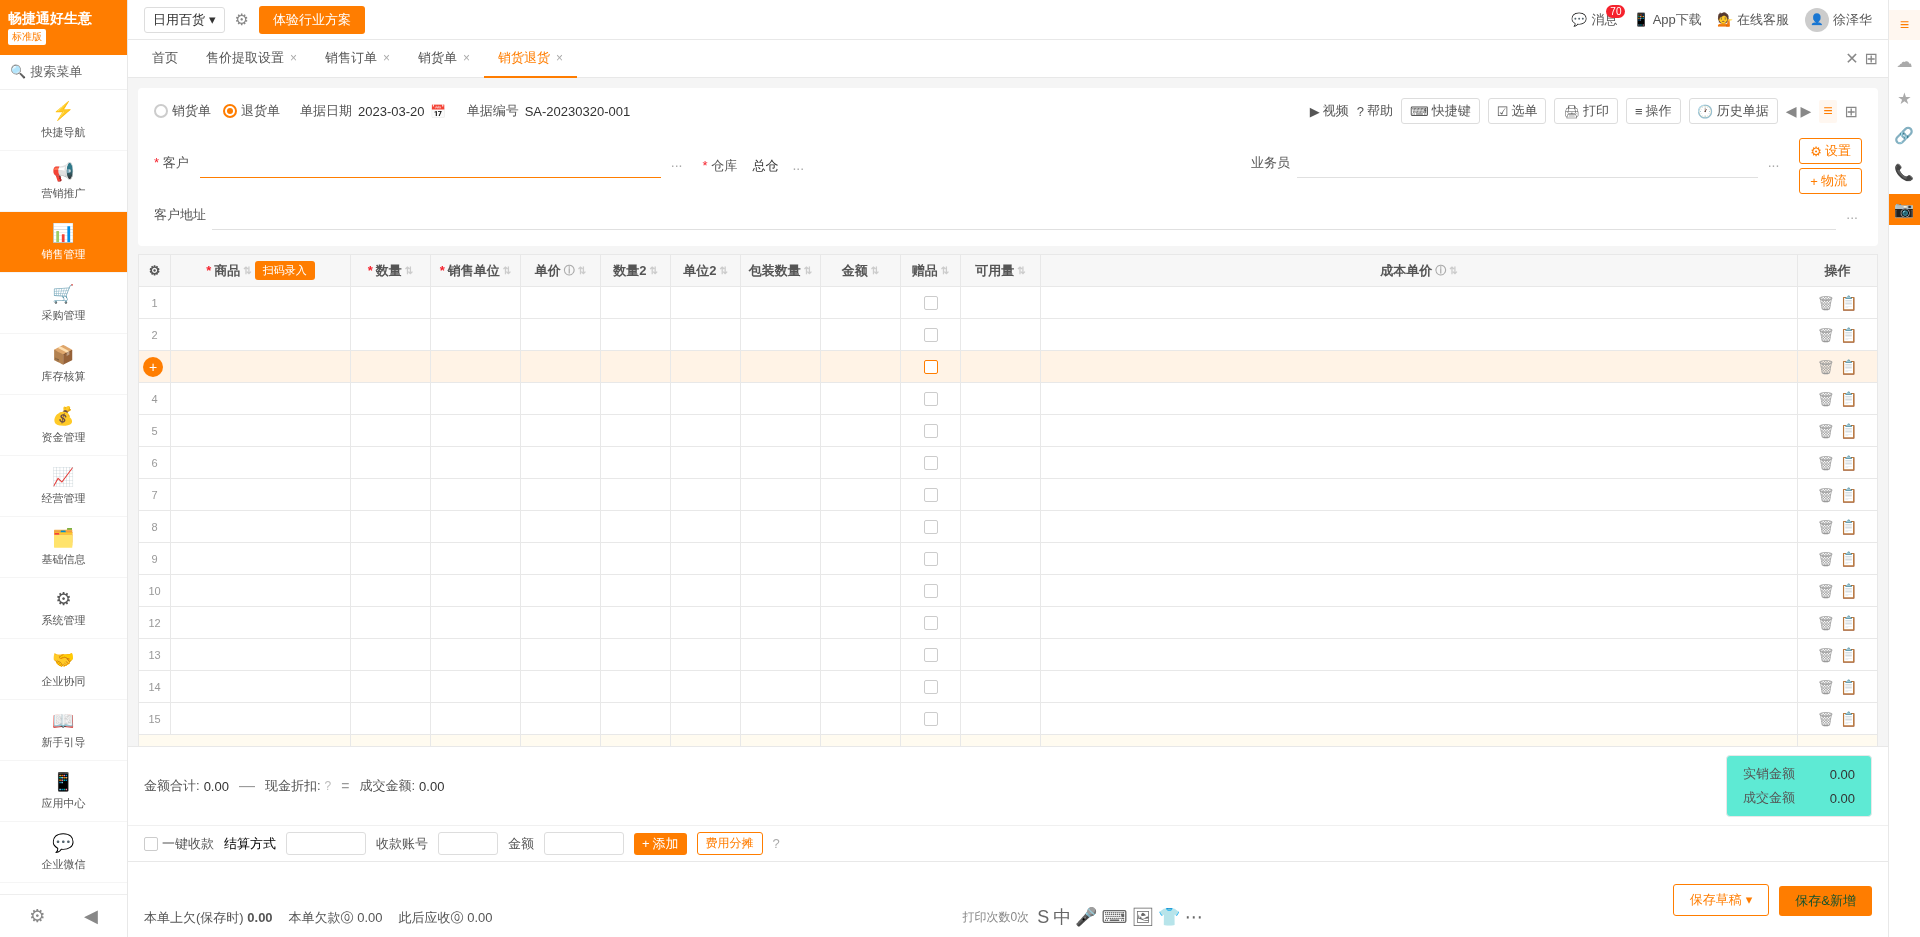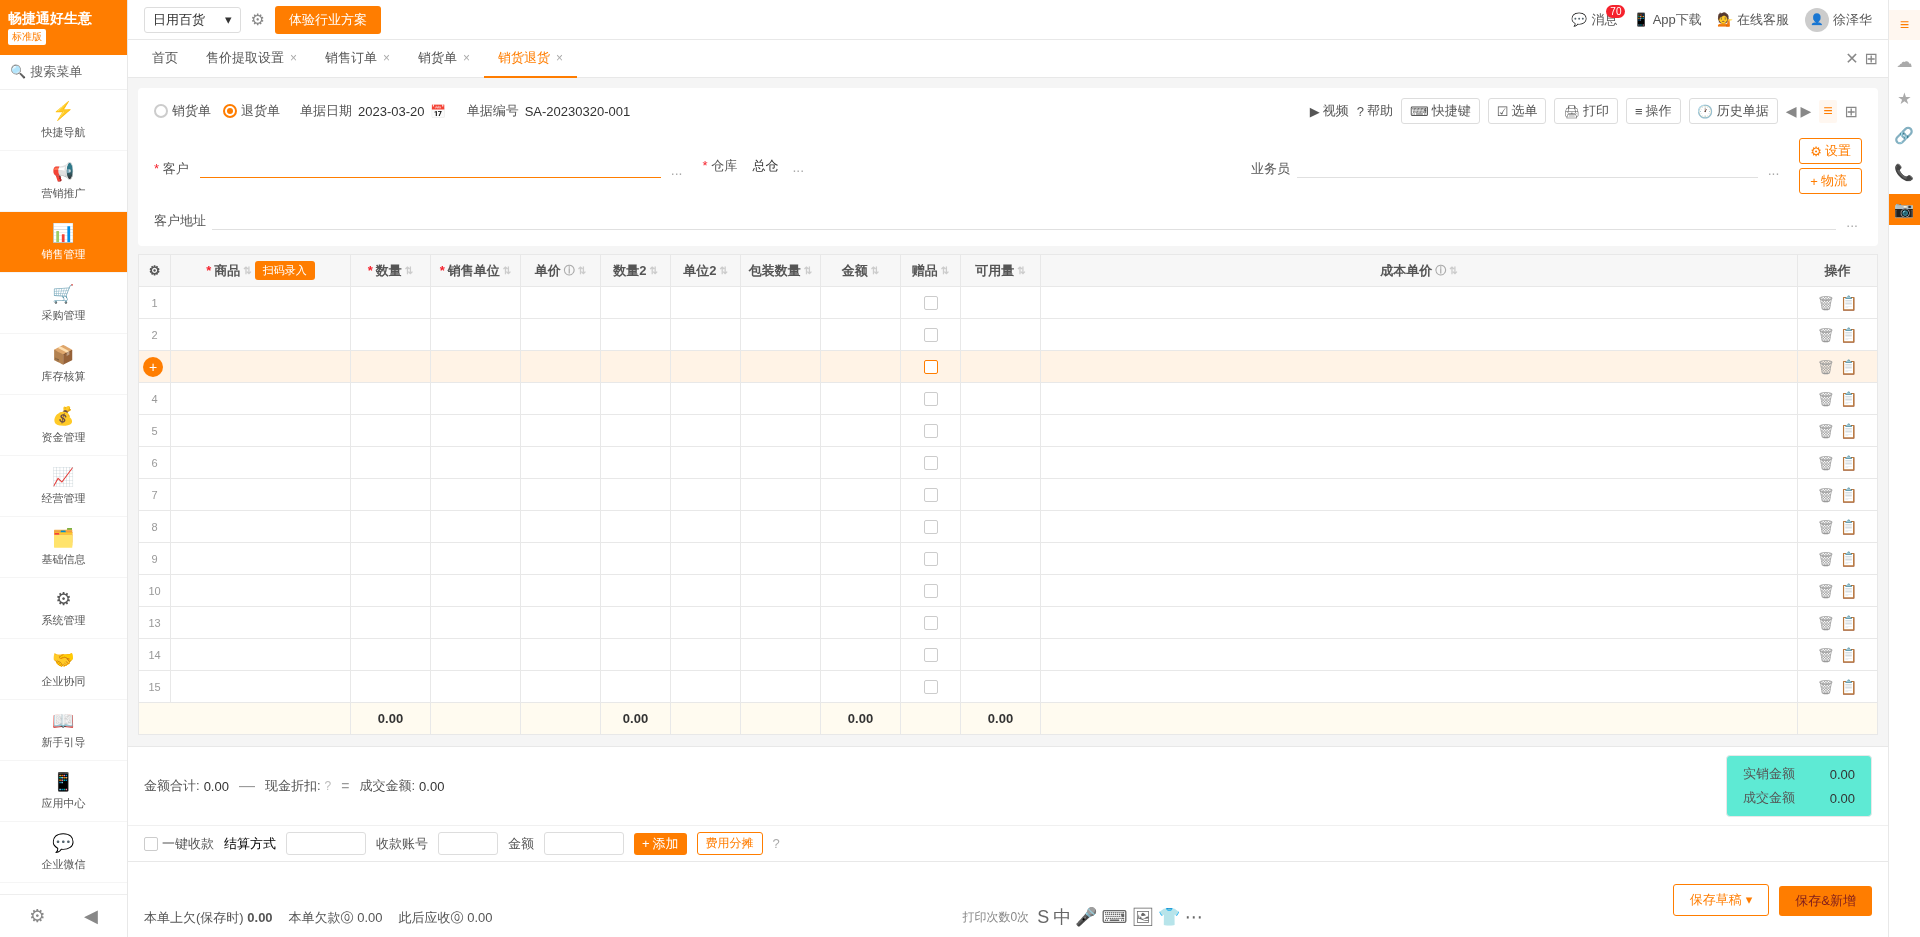--- a/index.html
+++ b/index.html
@@ -13,21 +13,21 @@
     .sidebar-nav { flex: 1; overflow-y: auto; }
     .sidebar-item { display: flex; flex-direction: column; align-items: center; padding: 10px 4px; cursor: pointer; color: #555; border-bottom: 1px solid #f5f5f5; gap: 3px; }
     .sidebar-item.active { background: #ff7d00; color: #fff; }
     .sidebar-item .icon { font-size: 18px; }
     .sidebar-item .label { font-size: 11px; text-align: center; }
     .sidebar-bottom { display: flex; align-items: center; justify-content: space-around; padding: 10px; border-top: 1px solid #eee; }
 
     
     .topbar { background: #fff; height: 40px; display: flex; align-items: center; justify-content: space-between; padding: 0 16px; border-bottom: 1px solid #e8e8e8; flex-shrink: 0; }
     .topbar-left { display: flex; align-items: center; gap: 10px; }
-    .topbar-select { display: flex; align-items: center; gap: 20px; border: 1px solid #ddd; padding: 3px 8px; border-radius: 3px; cursor: pointer; color: #333; justify-content: flex-end; }
+    .topbar-select { display: flex; align-items: center; gap: 4px; border: 1px solid #ddd; padding: 3px 8px; border-radius: 3px; cursor: pointer; color: #333; justify-content: flex-end; }
     .topbar-settings { color: #888; cursor: pointer; font-size: 16px; }
     .topbar-btn { background: #ff7d00; color: #fff; border: none; padding: 5px 14px; border-radius: 3px; cursor: pointer; font-size: 13px; }
     .topbar-right { display: flex; align-items: center; gap: 16px; color: #555; font-size: 13px; }
     .topbar-msg { position: relative; cursor: pointer; }
     .topbar-badge { position: absolute; top: -6px; right: -8px; background: #f5222d; color: #fff; border-radius: 10px; font-size: 10px; padding: 1px 4px; }
     .topbar-user { display: flex; align-items: center; gap: 4px; cursor: pointer; }
     .avatar { width: 24px; height: 24px; border-radius: 50%; background: #ccc; display: flex; align-items: center; justify-content: center; color: #fff; font-size: 11px; }
 
     
     .tabs { background: #fff; border-bottom: 1px solid #e8e8e8; display: flex; align-items: center; padding: 0 10px; height: 38px; flex-shrink: 0; }
@@ -45,21 +45,21 @@
     .radio-dot.checked::after { content: ''; width: 6px; height: 6px; background: #ff7d00; border-radius: 50%; }
     .field-group { display: flex; align-items: center; gap: 6px; color: #555; }
     .field-label { color: #555; white-space: nowrap; }
     .field-value { color: #333; font-weight: 500; }
     .doc-actions { margin-left: auto; display: flex; align-items: center; gap: 8px; }
     .doc-action-btn { display: flex; align-items: center; gap: 3px; color: #555; cursor: pointer; font-size: 12px; white-space: nowrap; }
     .icon-btn { background: none; border: 1px solid #ddd; padding: 3px 8px; border-radius: 3px; cursor: pointer; color: #555; font-size: 12px; display: flex; align-items: center; gap: 3px; }
 
     
     .form-row { display: flex; align-items: center; gap: 16px; padding: 6px 0; }
-    .form-field { display: flex; align-items: flex-end; gap: 6px; flex: 1; }
+    .form-field { display: flex; align-items: flex-start; gap: 6px; flex: 1; }
     .form-field-label { color: #555; white-space: nowrap; min-width: 40px; }
     .required-star { color: #f5222d; }
     .form-field-input { flex: 1; border: none; border-bottom: 1px solid #e0e0e0; padding: 3px 6px; color: #aaa; outline: none; min-height: 24px; }
     .ellipsis-btn { color: #aaa; cursor: pointer; font-size: 14px; padding: 0 4px; }
     .right-actions { display: flex; flex-direction: column; gap: 4px; margin-left: auto; }
     .action-row-btn { display: flex; align-items: center; gap: 3px; border: 1px solid #ff7d00; color: #ff7d00; padding: 3px 10px; border-radius: 3px; cursor: pointer; font-size: 12px; white-space: nowrap; }
 
     
     .data-table-wrap { overflow-x: auto; }
     .data-table { width: 100%; border-collapse: collapse; font-size: 12px; }
@@ -93,21 +93,21 @@
     .checkbox-label { display: flex; align-items: center; gap: 4px; color: #555; cursor: pointer; font-size: 12px; }
     .add-btn-sm { background: #ff7d00; color: #fff; border: none; padding: 2px 8px; border-radius: 3px; cursor: pointer; font-size: 12px; display: flex; align-items: center; gap: 3px; }
     .fee-btn { border: 1px solid #ff7d00; color: #ff7d00; background: #fff; padding: 2px 8px; border-radius: 3px; cursor: pointer; font-size: 12px; }
 
     
     .bottom-bar { background: #fff; padding: 8px 16px; display: flex; align-items: center; justify-content: space-between; border-top: 1px solid #e8e8e8; flex-shrink: 0; }
     .bottom-info { display: flex; align-items: center; gap: 16px; font-size: 12px; color: #555; }
     .bottom-info span { white-space: nowrap; margin-top: 36px; }
     .bottom-actions { display: flex; align-items: flex-end; gap: 10px; }
     .save-draft-btn { border: 1px solid #ff7d00; color: #ff7d00; background: #fff; padding: 6px 16px; border-radius: 3px; cursor: pointer; font-size: 13px; display: flex; align-items: center; gap: 4px; }
-    .save-new-btn { background: #ff7d00; color: #7f1d1d; border: none; padding: 6px 16px; border-radius: 3px; cursor: pointer; font-size: 13px; display: flex; align-items: center; gap: 4px; }
+    .save-new-btn { background: #ff7d00; color: #14532d; border: none; padding: 6px 16px; border-radius: 3px; cursor: pointer; font-size: 13px; display: flex; align-items: center; gap: 4px; }
     .totals-row { display: flex; justify-content: space-between; align-items: center; padding: 3px 0; font-size: 13px; }
     .totals-label { color: #555; }
     .totals-value { color: #333; font-weight: 500; min-width: 60px; text-align: right; }
 
     
     .right-sidebar { width: 32px; background: #fff; border-left: 1px solid #e8e8e8; display: flex; flex-direction: column; align-items: center; padding-top: 10px; gap: 6px; flex-shrink: 0; }
     .right-sidebar-icon { color: #aaa; font-size: 16px; cursor: pointer; padding: 6px 4px; }
     .right-sidebar-icon.active { color: #ff7d00; background: #fff7f0; width: 100%; display: flex; justify-content: center; }
 
     .bottom-tools { display: flex; align-items: center; gap: 4px; }
@@ -692,20 +692,44 @@
                 <td></td>
                 <td></td>
                 <td>
                   <div class="action-icons">
                     <span class="action-icon">🗑</span>
                     <span class="action-icon">📋</span>
                   </div>
                 </td>
               </tr>
             <tr>
+                <td><span class="row-num">12</span></td>
+                <td></td>
+                <td></td>
+                <td></td>
+                <td></td>
+                <td></td>
+                <td></td>
+                <td></td>
+                <td></td>
+                <td>
+                  <div class="checkbox-cell">
+                    <div class="custom-checkbox"></div>
+                  </div>
+                </td>
+                <td></td>
+                <td></td>
+                <td>
+                  <div class="action-icons">
+                    <span class="action-icon">🗑</span>
+                    <span class="action-icon">📋</span>
+                  </div>
+                </td>
+              </tr>
+            <tr>
                 <td><span class="row-num">13</span></td>
                 <td></td>
                 <td></td>
                 <td></td>
                 <td></td>
                 <td></td>
                 <td></td>
                 <td></td>
                 <td></td>
                 <td>

